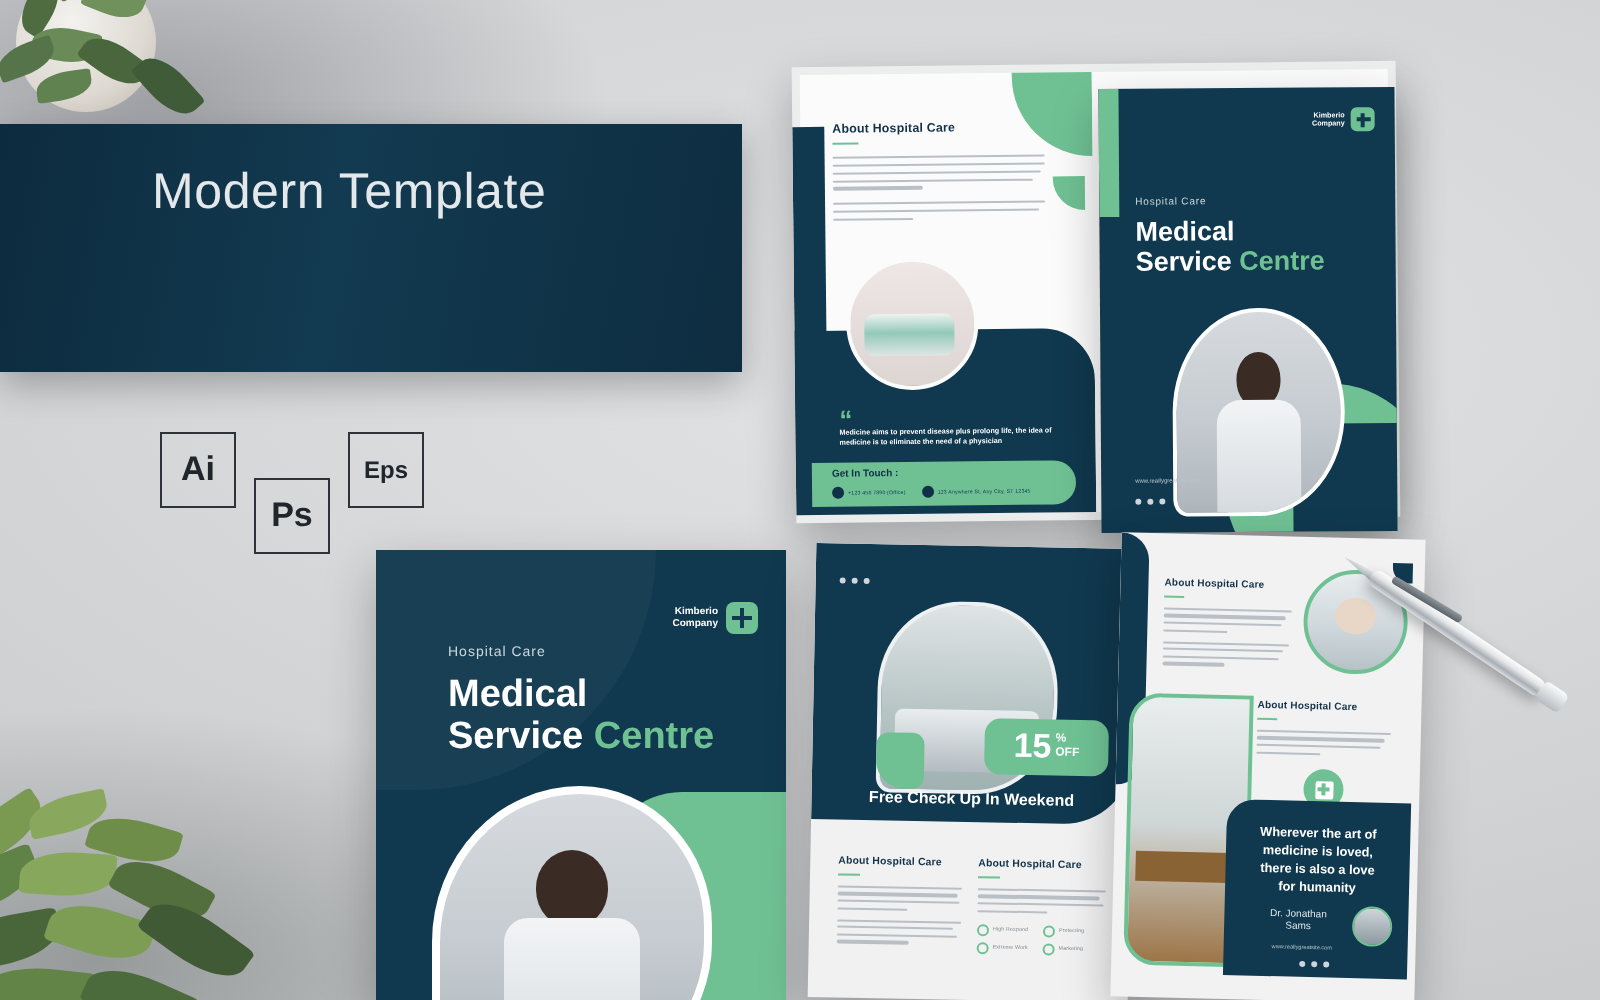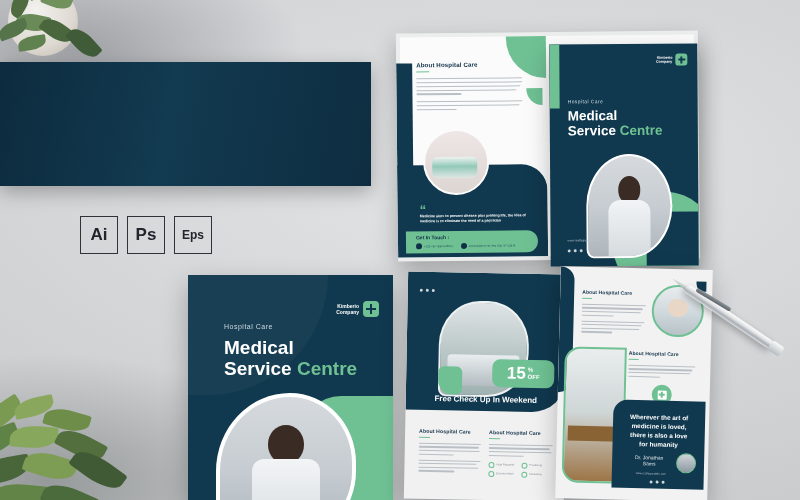--- a/index.html
+++ b/index.html
@@ -30,21 +30,21 @@
     letter-spacing:.5px;}
   .hero-sub{margin-top:5px;font-size:25px;line-height:27px;font-weight:300;color:#e4e8ea;
     letter-spacing:.3px;}
 
   
   .badges{position:absolute;left:80px;top:216px;display:flex;gap:9px;}
   .badge{width:36px;height:36px;border:1.6px solid #2d3338;display:flex;
     align-items:center;justify-content:center;font-weight:700;color:#20262b;
     background:transparent;}
   .badge.ai{font-size:17px;}
-  .badge.ps{font-size:17px;}
+  .badge.ps{font-size:17px;margin-top:23px;}
   .badge.eps{font-size:12px;}
 
   
   .plant-top{position:absolute;left:-18px;top:-22px;width:136px;height:112px;}
   .plant-bot{position:absolute;left:-30px;top:396px;width:200px;height:124px;}
   .leaf{position:absolute;border-radius:60% 8% 60% 8%;}
   .pot{position:absolute;border-radius:50%;
     background:radial-gradient(circle at 40% 35%,#f3f2ef 0%,#ded9d2 60%,#bdb6ac 100%);}
 
   
@@ -408,20 +408,21 @@
       <div class="dots" style="position:absolute;left:38px;bottom:5px;">
         <span class="dot"></span>
           <span class="dot"></span>
           <span class="dot"></span>
       </div>
     </div>
   </div>
 
   <div class="hero">
     <div class="hero-inner">
+      <div class="hero-sub">Modern Template</div>
     </div>
   </div>
 
   <div class="badges">
     <div class="badge ai">Ai</div>
     <div class="badge ps">Ps</div>
     <div class="badge eps">Eps</div>
   </div>
 
   <div class="plant-top">

